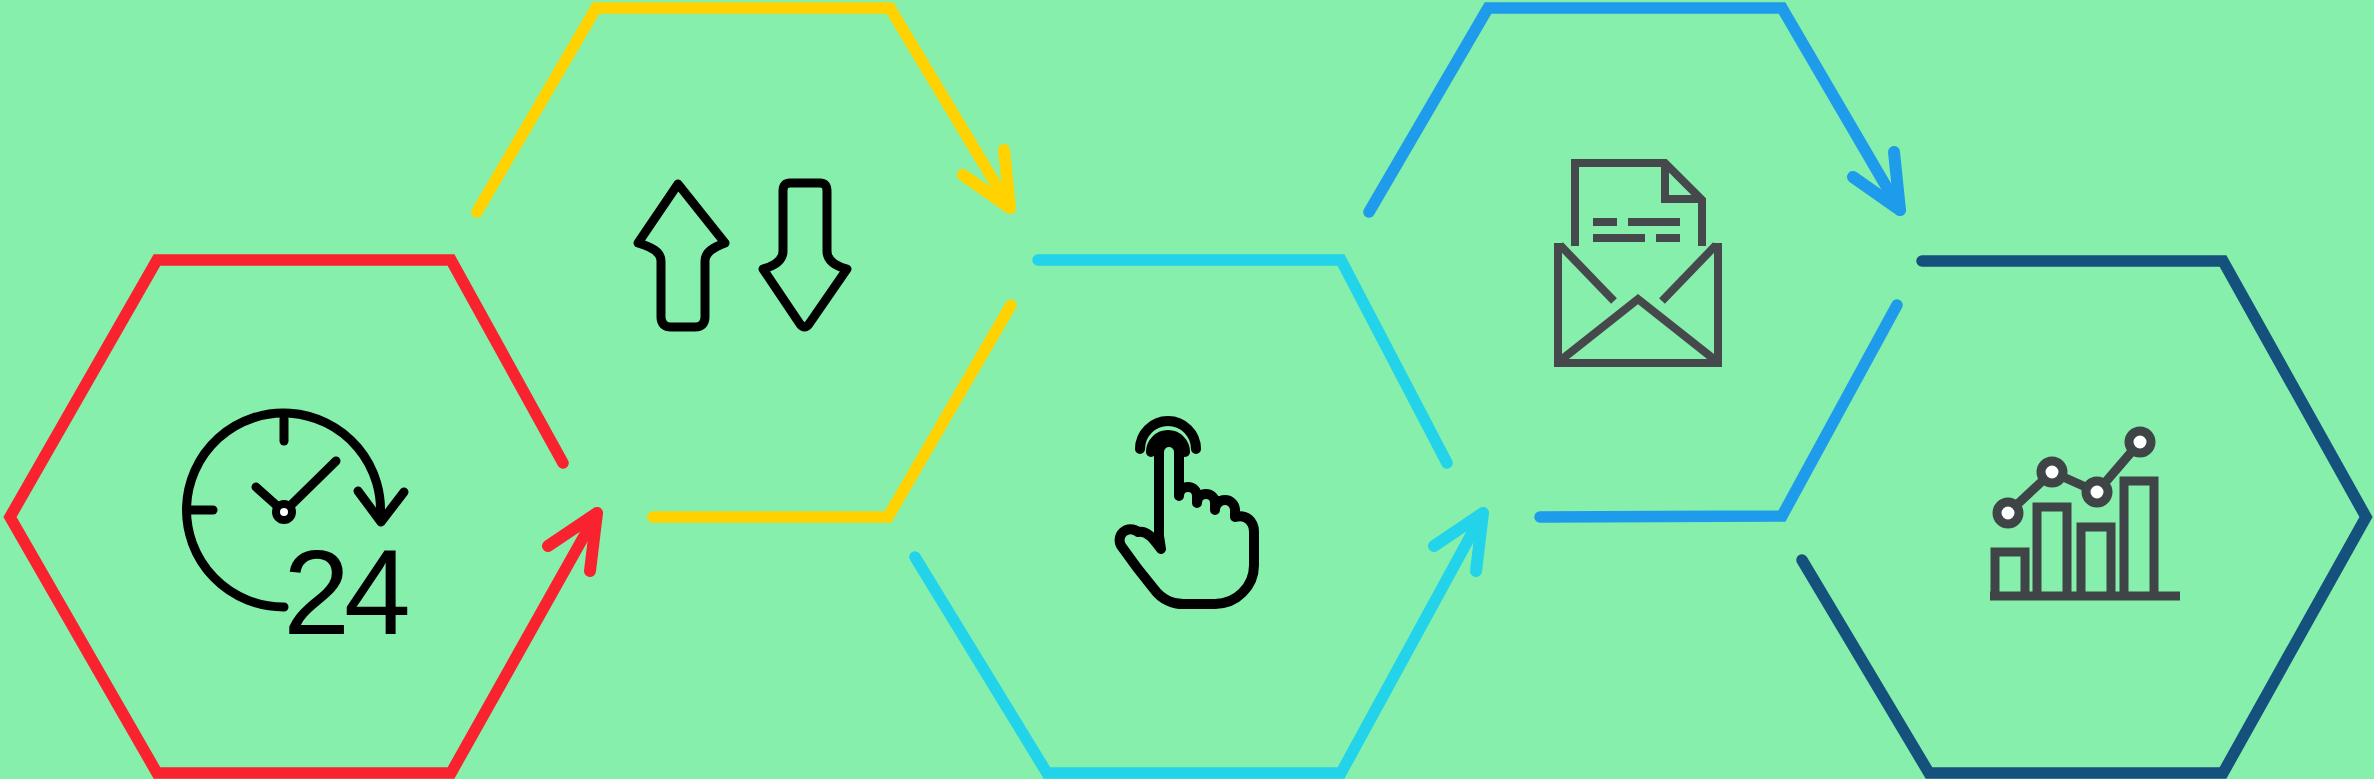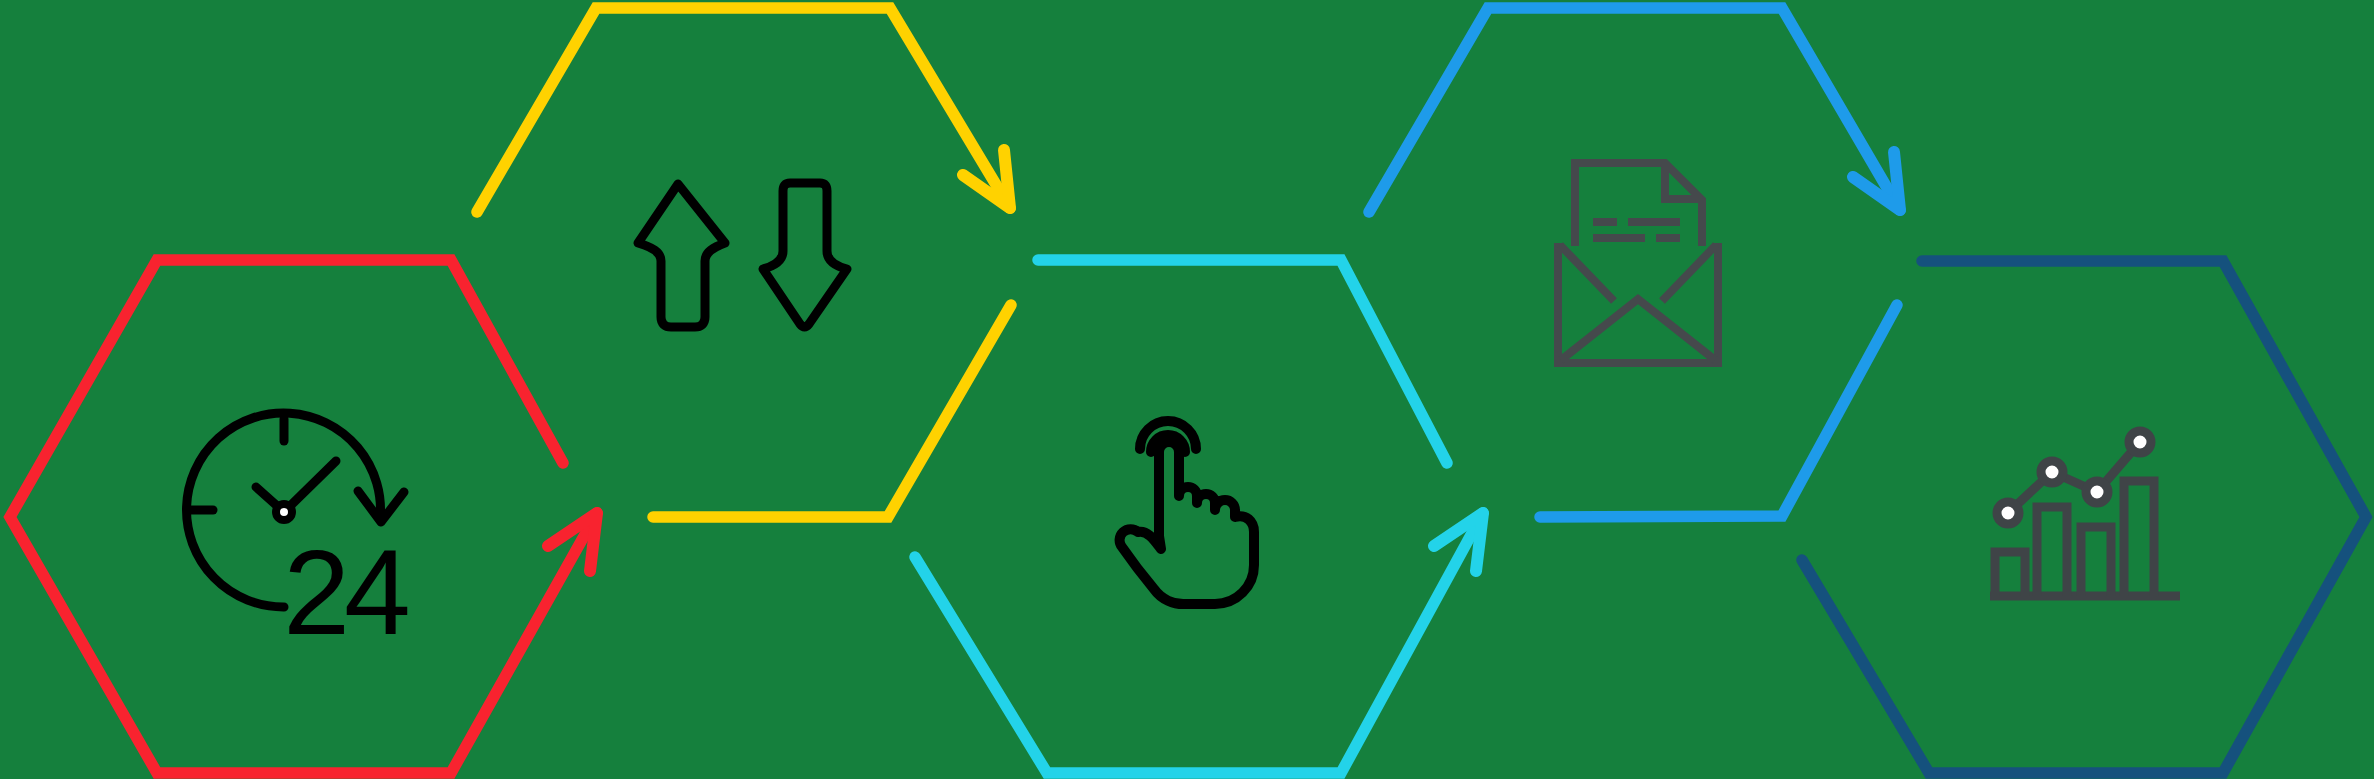--- a/index.html
+++ b/index.html
@@ -8,21 +8,21 @@
     width: 2374px;
     height: 779px;
     background: #ffffff;
     overflow: hidden;
     font-family: "Liberation Sans", sans-serif;
   }
   #stage {
     position: relative;
     width: 2374px;
     height: 779px;
-    background: #15803d;
+    background: #86efac;
   }
   svg { display: block; }
   
   .hx {
     fill: none;
     stroke-width: 11.5;
     stroke-linecap: round;
     stroke-linejoin: miter;
   }
   

